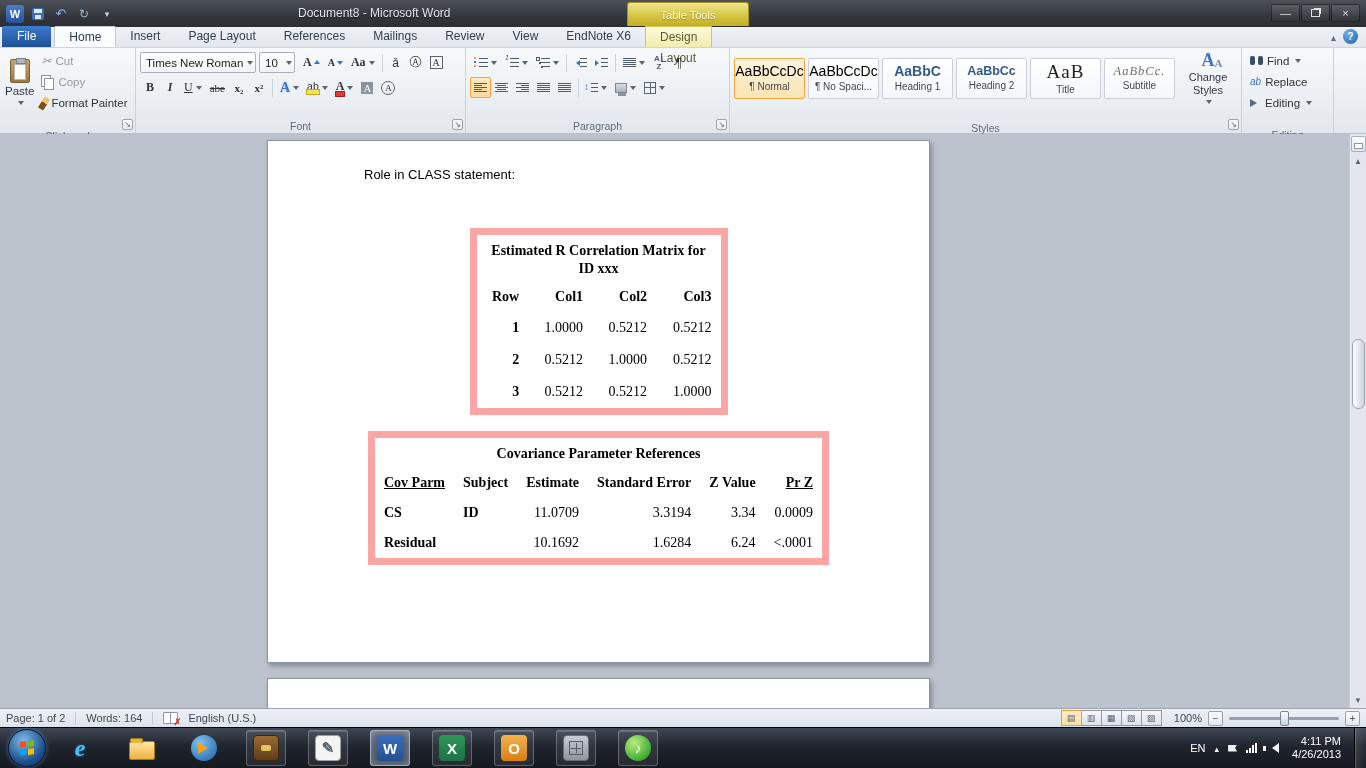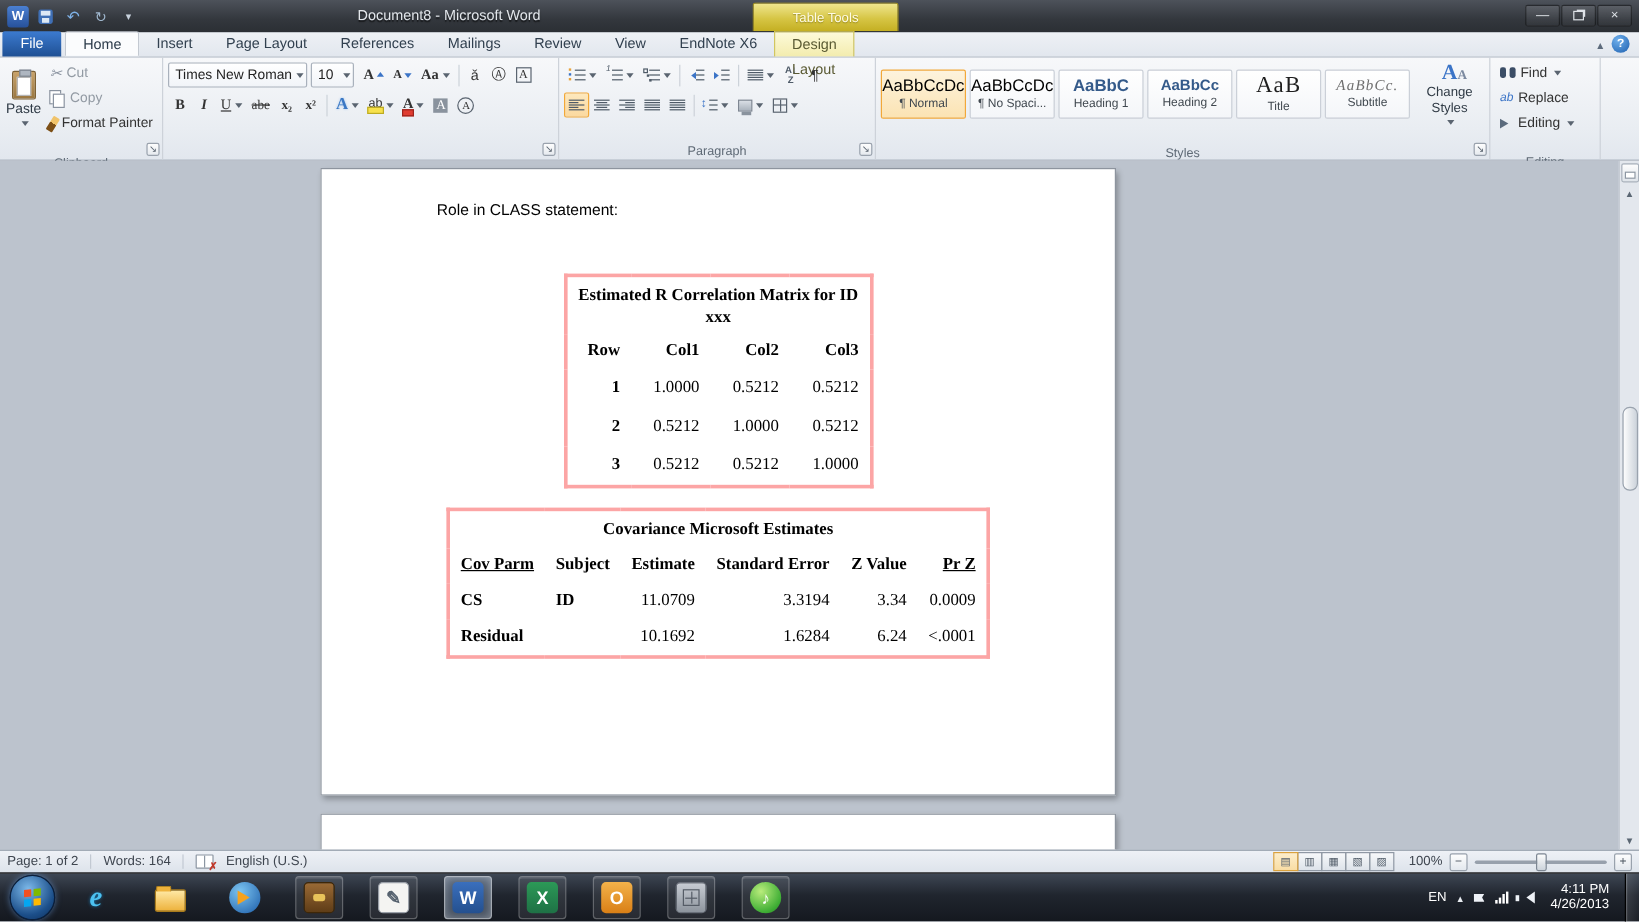--- a/index.html
+++ b/index.html
@@ -134,21 +134,21 @@
   .i-find::before { left:0; } .i-find::after { right:0; }
   .i-repl { color:#3b74c7; font-size:10px; font-style:italic; }
   .i-sel { width:0; height:0; border:4px solid transparent; border-left:7px solid #5b6b7d; }
 
   
   .docarea { position:relative; height:574px; background:#bcc3cd; overflow:hidden; }
   .page { position:absolute; left:267px; width:663px; background:#fff; border:1px solid #8d949e; box-shadow:2px 3px 5px rgba(0,0,0,.3); }
   .p1 { top:6px; height:523px; }
   .p2 { top:544px; height:31px; }
   .intro { margin:26px 0 0 96px; font-size:13px; color:#000; font-family:"Liberation Sans",sans-serif; }
-  table.sas { border-collapse:collapse; border:3px solid #fca5a5; font-family:"Liberation Serif","DejaVu Serif",serif; font-size:14px; color:#000; }
+  table.sas { border-collapse:collapse; border:7px solid #fca5a5; font-family:"Liberation Serif","DejaVu Serif",serif; font-size:14px; color:#000; }
   table.sas td { padding:4px 9px; white-space:nowrap; }
   .t1 { width:258px; margin:46px auto 0; }
   .t2 { width:452px; margin:16px auto 0; }
   td.ttl { font-weight:bold; text-align:center; padding:7px 8px 5px !important; line-height:1.3; white-space:normal !important; }
   td.hd { font-weight:bold; padding-top:6px !important; padding-bottom:7px !important; }
   td.rt { text-align:right; }
   td.lf { text-align:left; }
   td.bold { font-weight:bold; }
   .un { text-decoration:underline; }
   .t1 td.dat { padding-top:8px; padding-bottom:8px; }
@@ -345,20 +345,23 @@
               <span class="g-fc">A</span>
             </span>
           <span class="tbtn">
               <span class="g-shade">A</span>
             </span>
           <span class="tbtn">
               <span class="g-circ">A</span>
             </span>
         </div>
       </div>
+      <div class="glabel">
+          <span>Font</span>
+        </div>
       <span class="dlg"></span>
     </div>
 
     <div class="rgroup" style="width:264px">
       <div class="rc col" style="gap:4px; padding-top:4px;">
         <div class="row">
           <span class="tbtn dd">
               <i class="lst bul"></i>
             </span>
           <span class="tbtn dd">
@@ -512,21 +515,21 @@
             <td class="dat rt">0.5212</td>
             <td class="dat rt">0.5212</td>
             <td class="dat rt">1.0000</td>
           </tr>
         </tbody>
       </table>
 
       <table class="sas t2">
         <tbody>
           <tr>
-              <td class="ttl" colspan="6">Covariance Microsoft Estimates</td>
+              <td class="ttl" colspan="6">Covariance Parameter References</td>
             </tr>
           <tr>
             <td class="hd lf"><span class="un">Cov Parm</span></td>
             <td class="hd lf">Subject</td>
             <td class="hd rt">Estimate</td>
             <td class="hd rt">Standard Error</td>
             <td class="hd rt">Z Value</td>
             <td class="hd rt"><span class="un">Pr Z</span></td>
           </tr>
           <tr>

